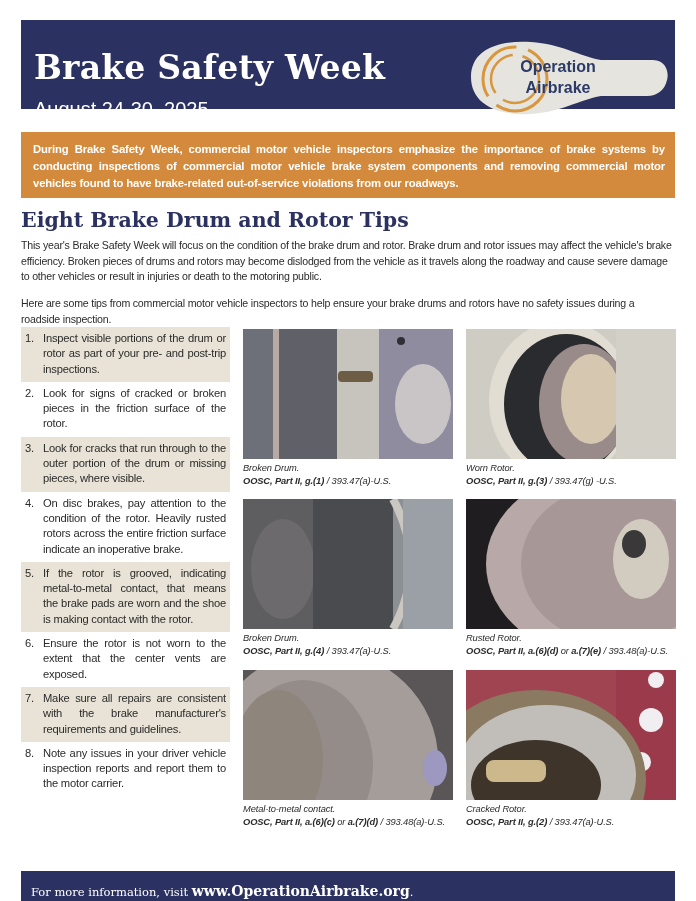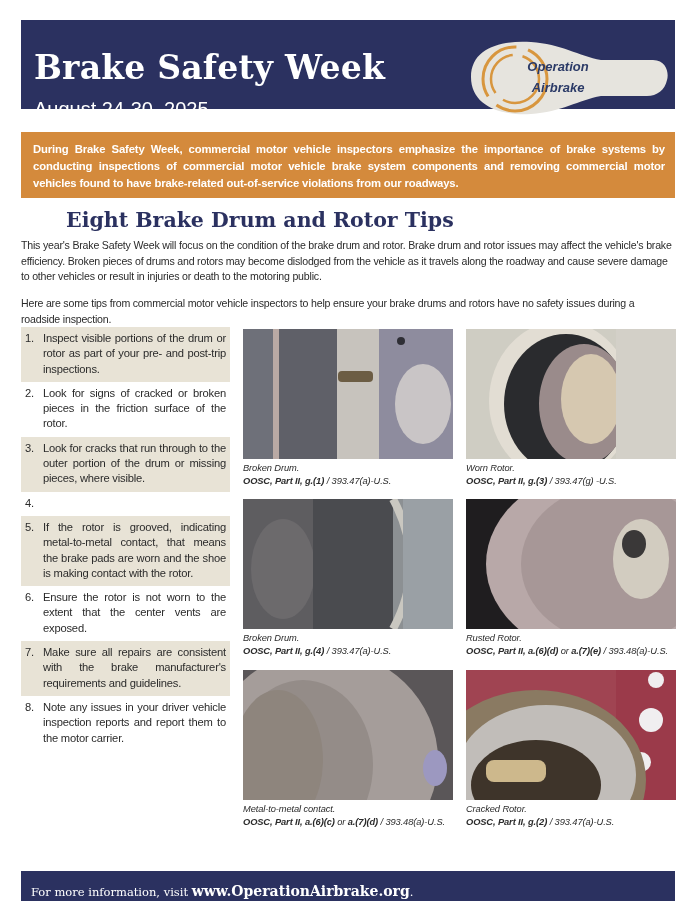--- a/index.html
+++ b/index.html
@@ -17,38 +17,37 @@
   }
   .header-date {
     position: absolute; left: 13px; top: 78px;
     font-family: "Liberation Sans", sans-serif; font-size: 20px; color: #ffffff;
   }
   .logo {
     position: absolute; left: 440px; top: 14px; width: 210px; height: 86px;
   }
   .logo-text {
     position: absolute; left: 22px; top: 22px; width: 150px;
-    font-family: "Liberation Sans", sans-serif; font-weight: bold; font-style: italic;
-    font-size: 13px; line-height: 21px; color: #2b3a67; text-align: center;
+    font-family: "Liberation Sans", sans-serif; font-weight: bold; 
+    font-size: 16px; line-height: 21px; color: #2b3a67; text-align: center;
   }
 
   .intro-band {
     position: absolute; left: 21px; top: 132px; width: 654px; height: 66px;
     background: #d48a3c; padding: 9px 10px 16px 12px;
   }
   .intro-text {
     font-family: "Liberation Sans", sans-serif; font-weight: bold; font-size: 11.3px;
     line-height: 17px; color: #ffffff; text-align: justify; letter-spacing: -0.15px;
   }
 
   .section-title {
     position: absolute; left: 21px; top: 208px;
     font-family: "DejaVu Serif", serif; font-weight: bold; font-size: 20.5px;
     color: #2b3160;
-    margin-left: 45px;
   }
   .para {
     position: absolute; left: 21px; width: 654px;
     font-size: 10.6px; line-height: 15.5px; color: #2b2b2b; letter-spacing: -0.2px;
   }
   .para1 { top: 238px; }
   .para2 { top: 296px; }
 
   .tips { position: absolute; left: 21px; top: 327px; width: 209px; }
   .tip {
@@ -116,20 +115,21 @@
   <div class="tip">
       <span class="tip-num">2.</span>
       <span class="tip-text">Look for signs of cracked or broken pieces in the friction surface of the rotor.</span>
     </div>
   <div class="tip shaded">
       <span class="tip-num">3.</span>
       <span class="tip-text">Look for cracks that run through to the outer portion of the drum or missing pieces, where visible.</span>
     </div>
   <div class="tip">
       <span class="tip-num">4.</span>
+      <span class="tip-text">On disc brakes, pay attention to the condition of the rotor. Heavily rusted rotors across the entire friction surface indicate an inoperative brake.</span>
     </div>
   <div class="tip shaded">
       <span class="tip-num">5.</span>
       <span class="tip-text">If the rotor is grooved, indicating metal-to-metal contact, that means the brake pads are worn and the shoe is making contact with the rotor.</span>
     </div>
   <div class="tip">
       <span class="tip-num">6.</span>
       <span class="tip-text">Ensure the rotor is not worn to the extent that the center vents are exposed.</span>
     </div>
   <div class="tip shaded">

